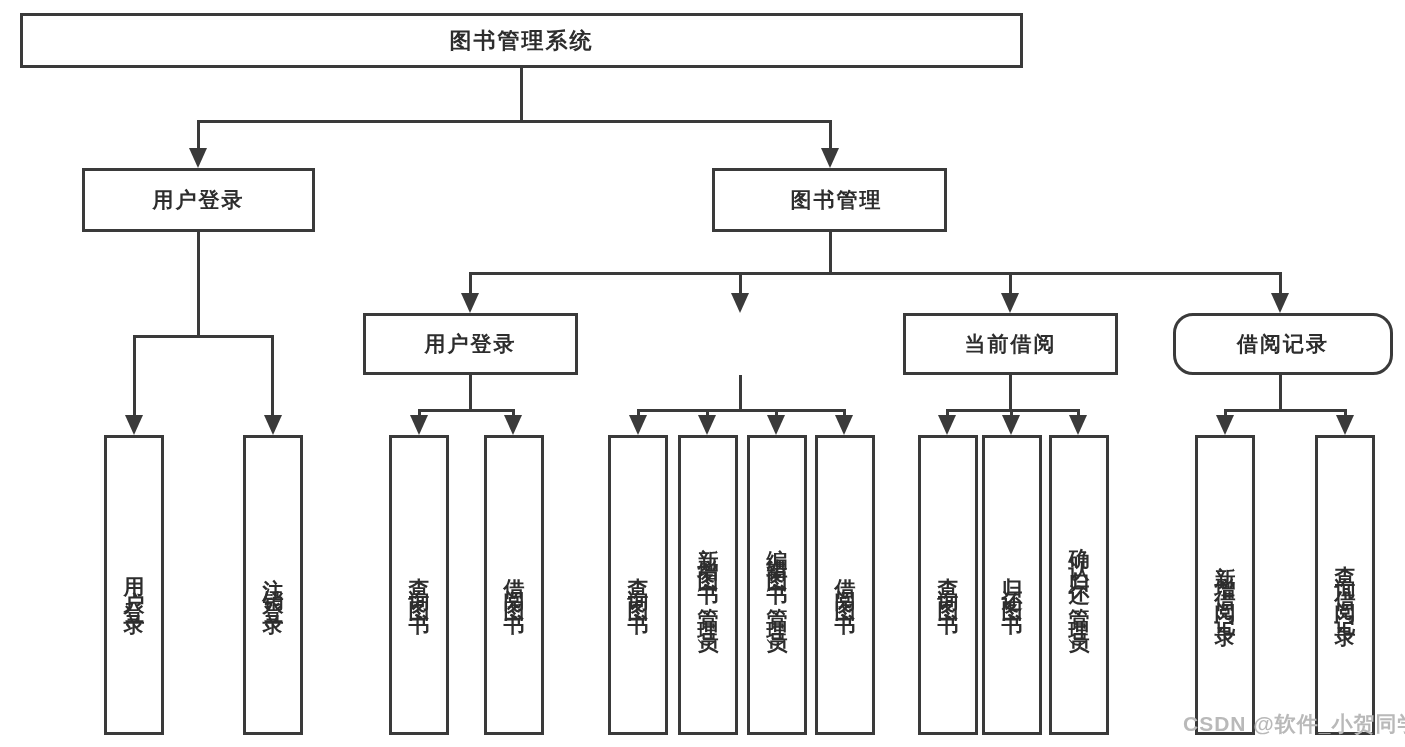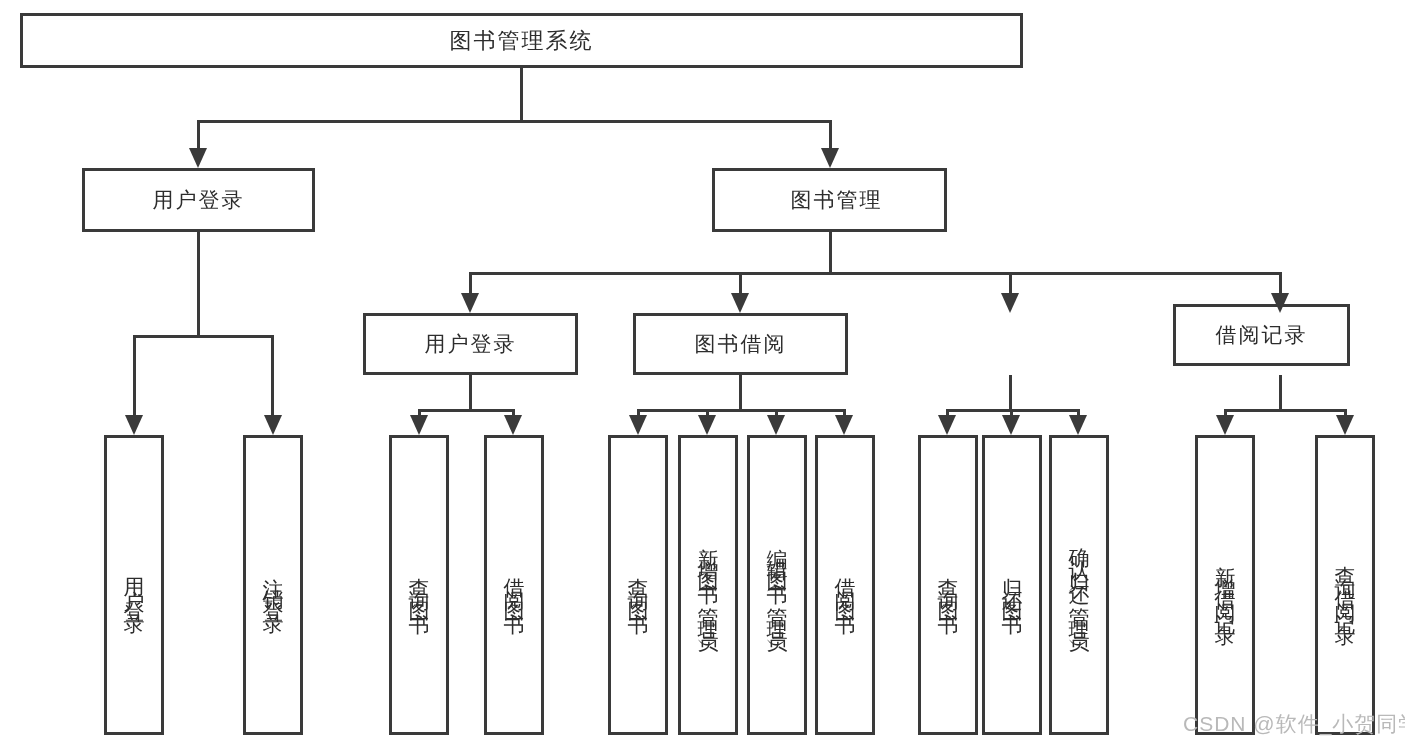--- a/index.html
+++ b/index.html
@@ -26,34 +26,34 @@
     border-top:20px solid #3a3a3a;
   }
   .watermark{
     position:absolute;left:1183px;top:710px;
     color:#b9b9b9;font-size:21px;letter-spacing:1px;z-index:10;white-space:nowrap;
   }
 </style>
 </head>
 <body>
 
-<div style="position:absolute;inset:0;">
+<div style="position:absolute;inset:0;font-weight:bold;">
 
   <div class="box root" style="left:20px;top:13px;width:1003px;height:55px;">图书管理系统</div>
 
   <div class="box" style="left:82px;top:168px;width:233px;height:64px;">用户登录</div>
 
   <div class="box" style="left:712px;top:168px;width:235px;height:64px;padding-left:14px;">图书管理</div>
 
   <div class="box" style="left:363px;top:313px;width:215px;height:62px;">用户登录</div>
 
-  <div class="box" style="left:633px;top:313px;width:215px;height:62px;">图书借阅</div>
 
+  <div class="box" style="left:903px;top:313px;width:215px;height:62px;">当前借阅</div>
 
-  <div class="box" style="left:1173px;top:304px;width:177px;height:62px;">借阅记录</div>
+  <div class="box" style="left:1173px;top:313px;width:220px;height:62px;border-radius:20px;">借阅记录</div>
 
   <div class="box leaf" style="left:104px;top:435px;width:60px;height:300px;">用户登录</div>
   <div class="box leaf" style="left:243px;top:435px;width:60px;height:300px;">注销登录</div>
 
   <div class="box leaf" style="left:389px;top:435px;width:60px;height:300px;">查询图书</div>
   <div class="box leaf" style="left:484px;top:435px;width:60px;height:300px;">借阅图书</div>
 
   <div class="box leaf" style="left:608px;top:435px;width:60px;height:300px;">查询图书</div>
   <div class="box leaf" style="left:678px;top:435px;width:60px;height:300px;">新增图书（管理员）</div>
   <div class="box leaf" style="left:747px;top:435px;width:60px;height:300px;">编辑图书（管理员）</div>

